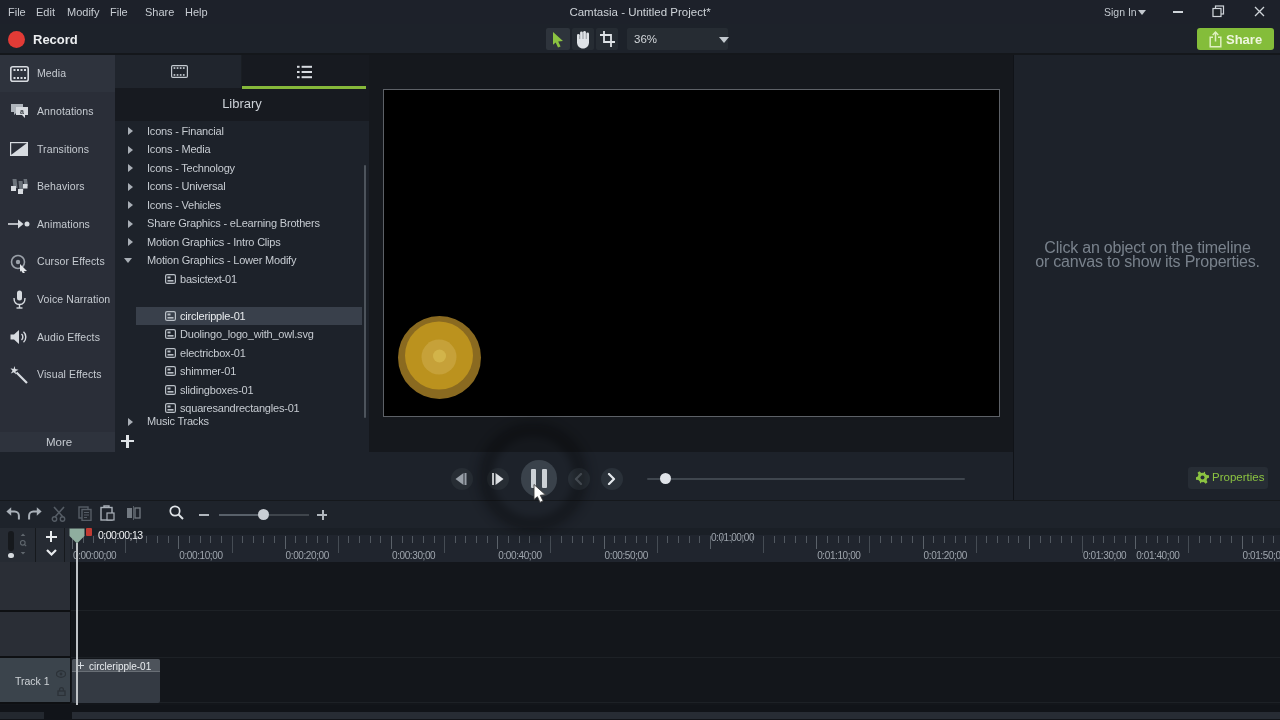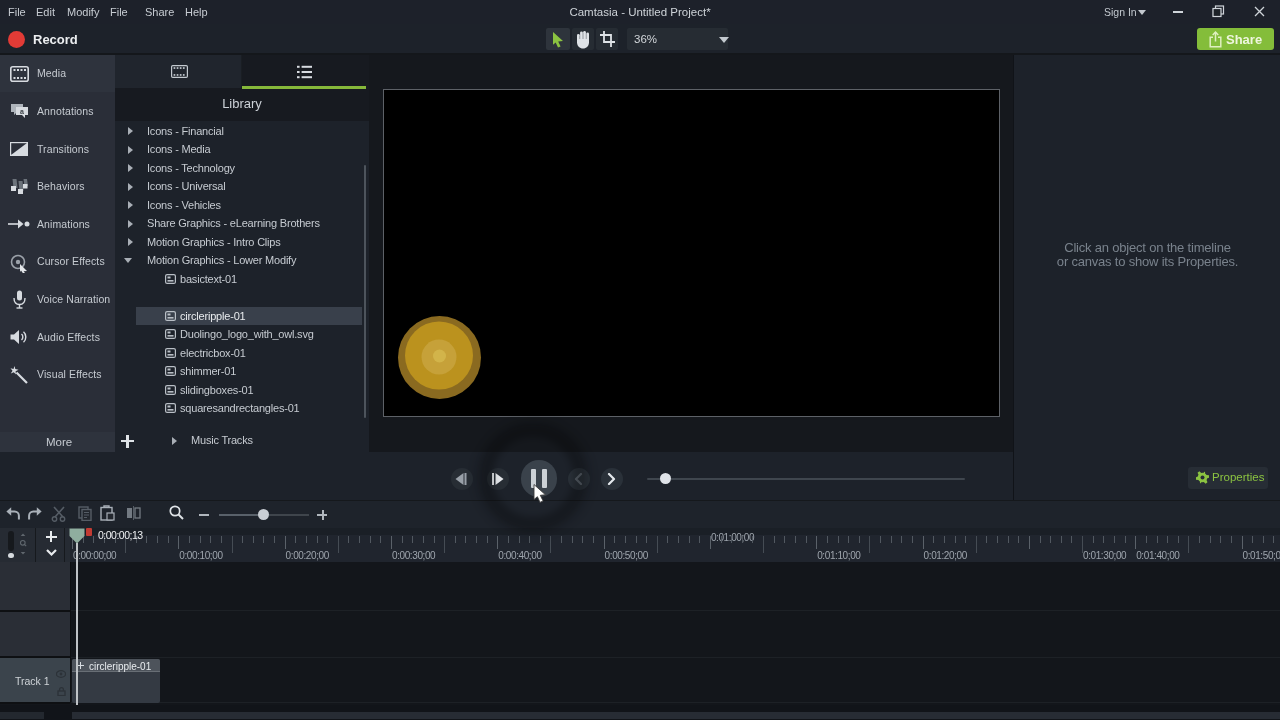--- a/index.html
+++ b/index.html
@@ -38,21 +38,21 @@
 .cicon { position:absolute; left:50px; top:4px; }
 #sel-row { left:21px; top:251.5px; width:226px; height:18.6px; background:#39404b; }
 #lib-scroll { left:249px; top:110px; width:2px; height:253px; background:#4d545c; border-radius:1px; }
 
 
 #canvas-wrap { left:369px; top:55px; width:644px; height:397px; background:#15181d; }
 #canvas { left:383px; top:89px; width:617px; height:328px; background:#000; border:1px solid #5d6167; }
 
 
 #rightpanel { left:1013px; top:55px; width:267px; height:445px; background:#1d222a; border-left:1px solid #101318; }
-#prop-msg { top:186px; left:0; width:267px; text-align:center; font-size:13px; letter-spacing:-0.2px; color:#79828c; line-height:13.5px; }
+#prop-msg { top:186px; left:0; width:267px; text-align:center; font-size:16px; letter-spacing:-0.2px; color:#79828c; line-height:13.5px; }
 
 
 #controls { left:0; top:452px; width:1013px; height:48px; background:#1d222a; }
 .pbtn { position:absolute; border-radius:50%; }
 
 
 #ttoolbar { left:0; top:500px; width:1280px; height:28px; background:#1e232b; border-top:1px solid #15181c; }
 
 
 #rulerzone { left:70px; top:528px; width:1210px; height:34px; background:#20252e; }
@@ -255,21 +255,21 @@
       <div class="plabel txt">Share Graphics - eLearning Brothers</div>
     </div>
     <div class="abs trow" style="top: 177.7px;">
       <div class="tri"></div>
       <div class="plabel txt">Motion Graphics - Intro Clips</div>
     </div>
     <div class="abs trow" style="top: 196.2px;">
       <div class="tri-open"></div>
       <div class="plabel txt">Motion Graphics - Lower Modify</div>
     </div>
-    <div class="abs trow" style="top: 376px; margin-left: 44px;">
+    <div class="abs trow" style="top: 357px;">
       <div class="tri"></div>
       <div class="plabel txt">Music Tracks</div>
     </div>
     <div class="abs trow" style="top: 214.7px;">
       <svg class="cicon" width="11" height="10" viewBox="0 0 11 10">
         <rect x="0.6" y="0.6" width="9.8" height="8.8" rx="1.5" fill="none" stroke="#b9bfc6" stroke-width="1.2"></rect>
         <rect x="2.5" y="6" width="6" height="1.6" fill="#b9bfc6"></rect>
         <rect x="2.5" y="2.5" width="3" height="2" fill="#b9bfc6"></rect>
       </svg>
       <div class="clabel txt">basictext-01</div>

